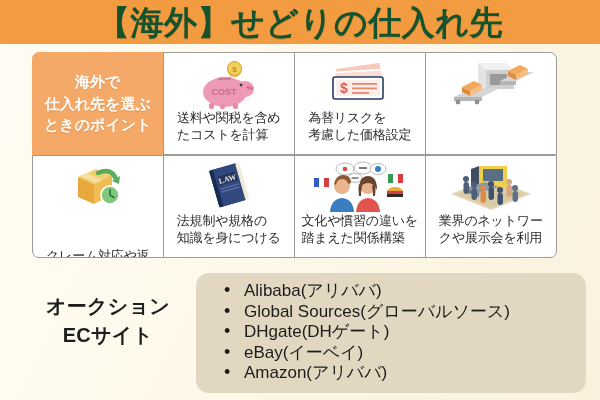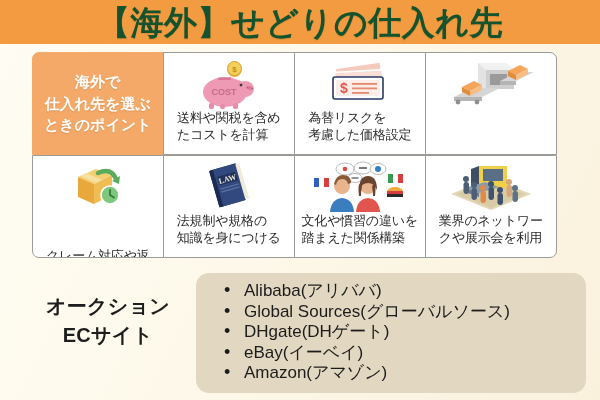--- a/index.html
+++ b/index.html
@@ -371,17 +371,17 @@
 
   <div class="bottom-label">オークション
 ECサイト</div>
 
   <div class="site-box">
     <ul class="site-list">
       <li>Alibaba(アリババ)</li>
       <li>Global Sources(グローバルソース)</li>
       <li>DHgate(DHゲート)</li>
       <li>eBay(イーベイ)</li>
-      <li>Amazon(アマゾン)</li>
+      <li>Amazon(アリババ)</li>
     </ul>
   </div>
 
 </div>
 
 </body></html>

